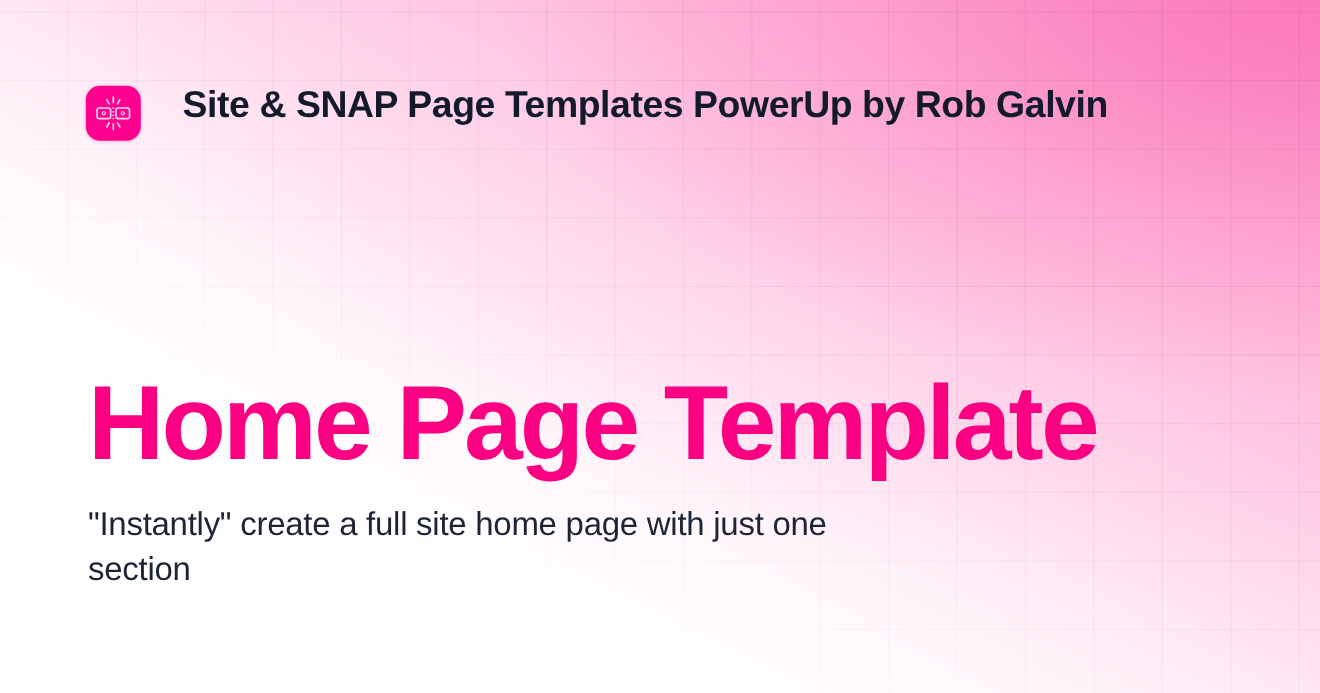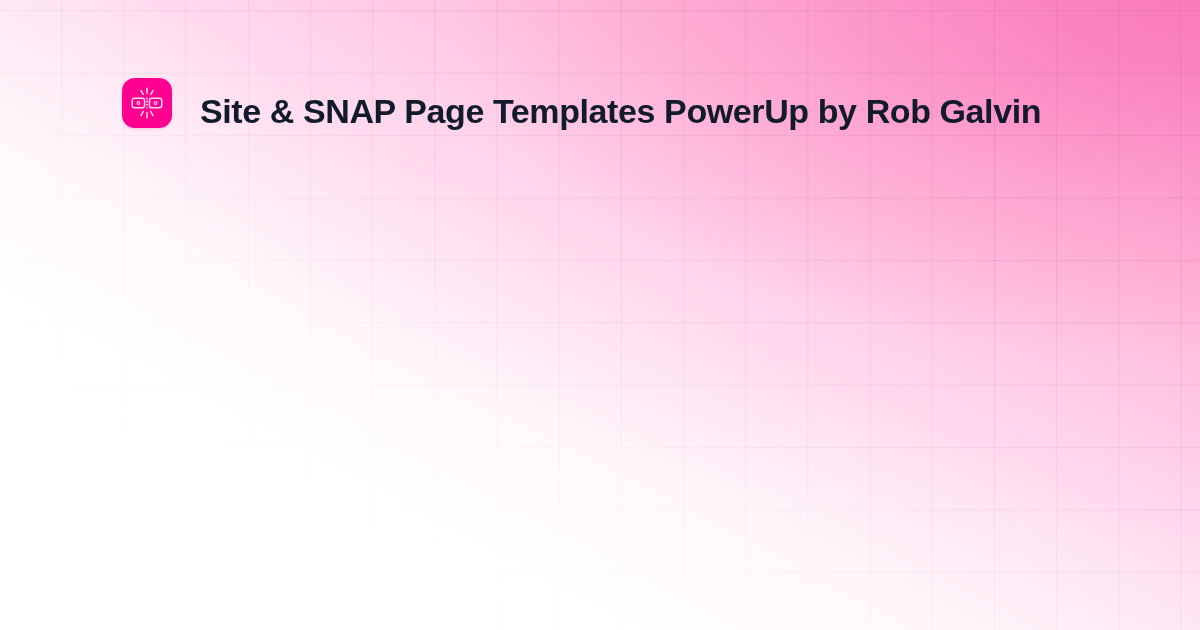--- a/index.html
+++ b/index.html
@@ -63,23 +63,22 @@
     -webkit-mask-image: linear-gradient(28deg, rgba(0,0,0,0) 18%, rgba(0,0,0,0.35) 38%, rgba(0,0,0,1) 72%);
     mask-image: linear-gradient(28deg, rgba(0,0,0,0) 18%, rgba(0,0,0,0.35) 38%, rgba(0,0,0,1) 72%);
   }
 
   
   .header {
     position: absolute;
     left: 78px;
     top: 78px;
     display: flex;
-    align-items: flex-end;
-    gap: 28px;
-    margin-left: 44px;
+    align-items: flex-start;
+    gap: 38px;
   }
 
   .brand-icon {
     width: 50px;
     height: 50px;
     border-radius: 13px;
     background: #ff0090;
     display: flex;
     align-items: center;
     justify-content: center;
@@ -156,14 +155,18 @@
           <line x1="17" y1="26.8" x2="17" y2="31.8"></line>
           <line x1="11.1" y1="29.4" x2="13.2" y2="25.6"></line>
           <line x1="22.9" y1="29.4" x2="20.8" y2="25.6"></line>
         </g>
       </svg>
     </div>
 
     <div class="header-title">Site &amp; SNAP Page Templates PowerUp by Rob Galvin</div>
   </div>
 
+  <div class="main">
+    <h1 class="main-title">Home Page Template</h1>
+    <p class="main-subtitle">"Instantly" create a full site home page with just one section</p>
+  </div>
 
 </div>
 
 </body></html>

